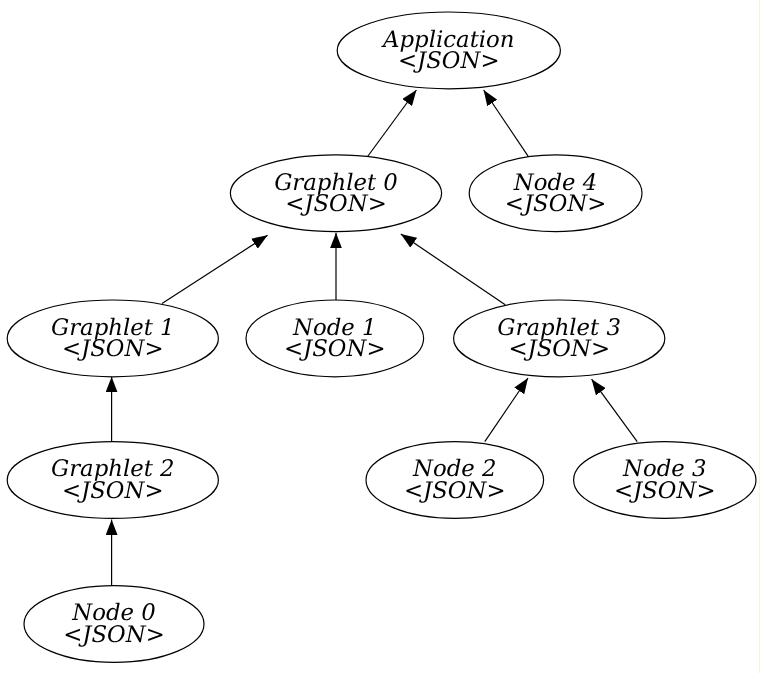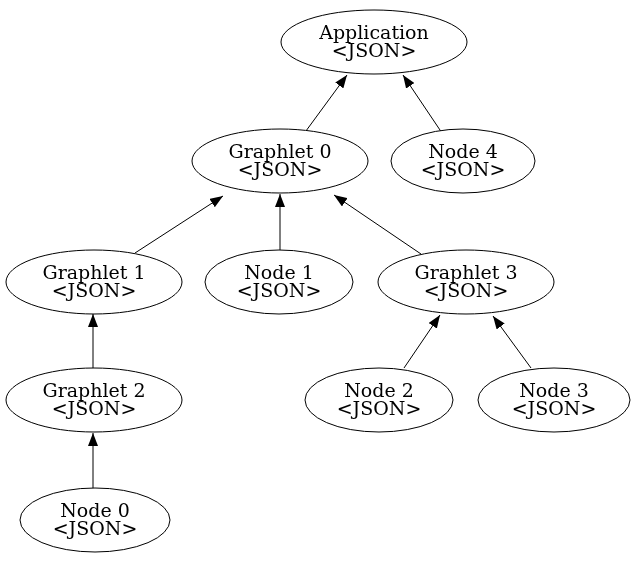--- a/index.html
+++ b/index.html
@@ -6,20 +6,21 @@
     margin: 0;
     padding: 0;
     background: #ffffff;
   }
   #stage {
     position: relative;
     width: 633px;
     height: 561px;
     background: #bef264;
     overflow: hidden;
+    font-style: italic;
   }
   #graph {
     display: block;
     width: 633px;
     height: 561px;
   }
   #graph ellipse {
     stroke-width: 1;
   }
   #graph line {

